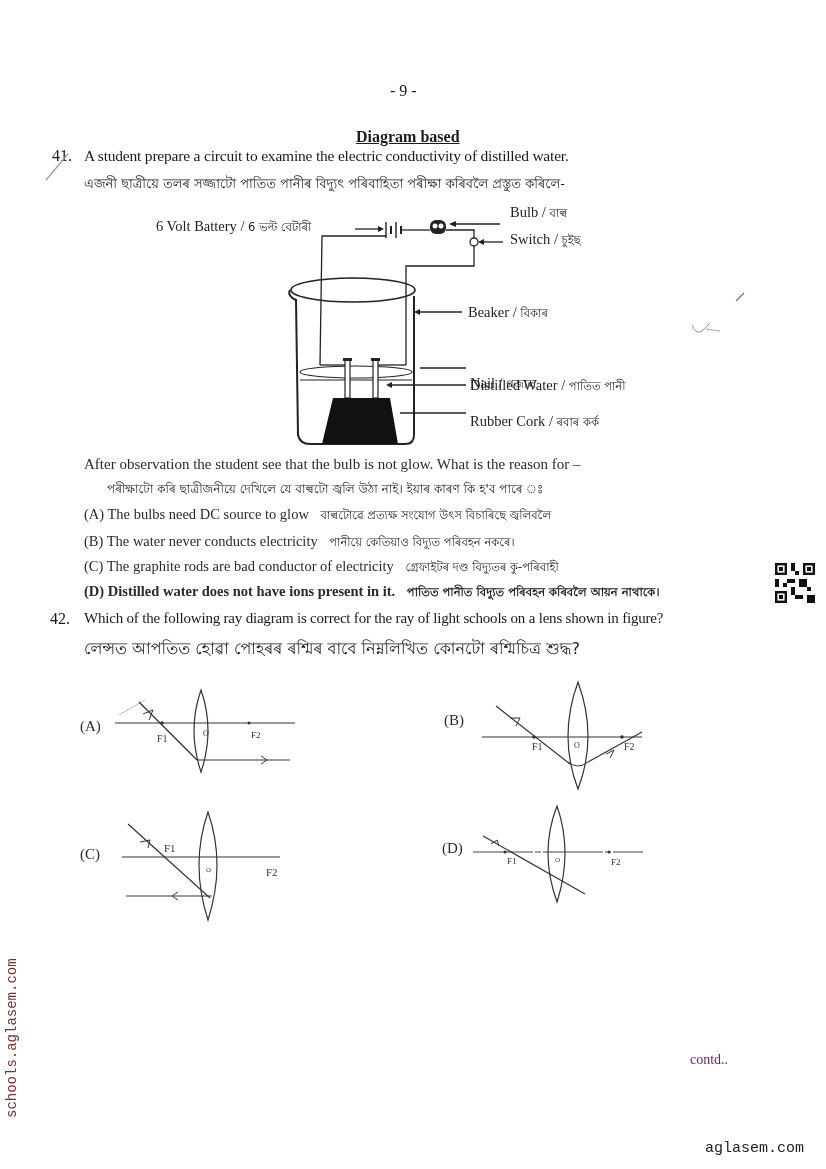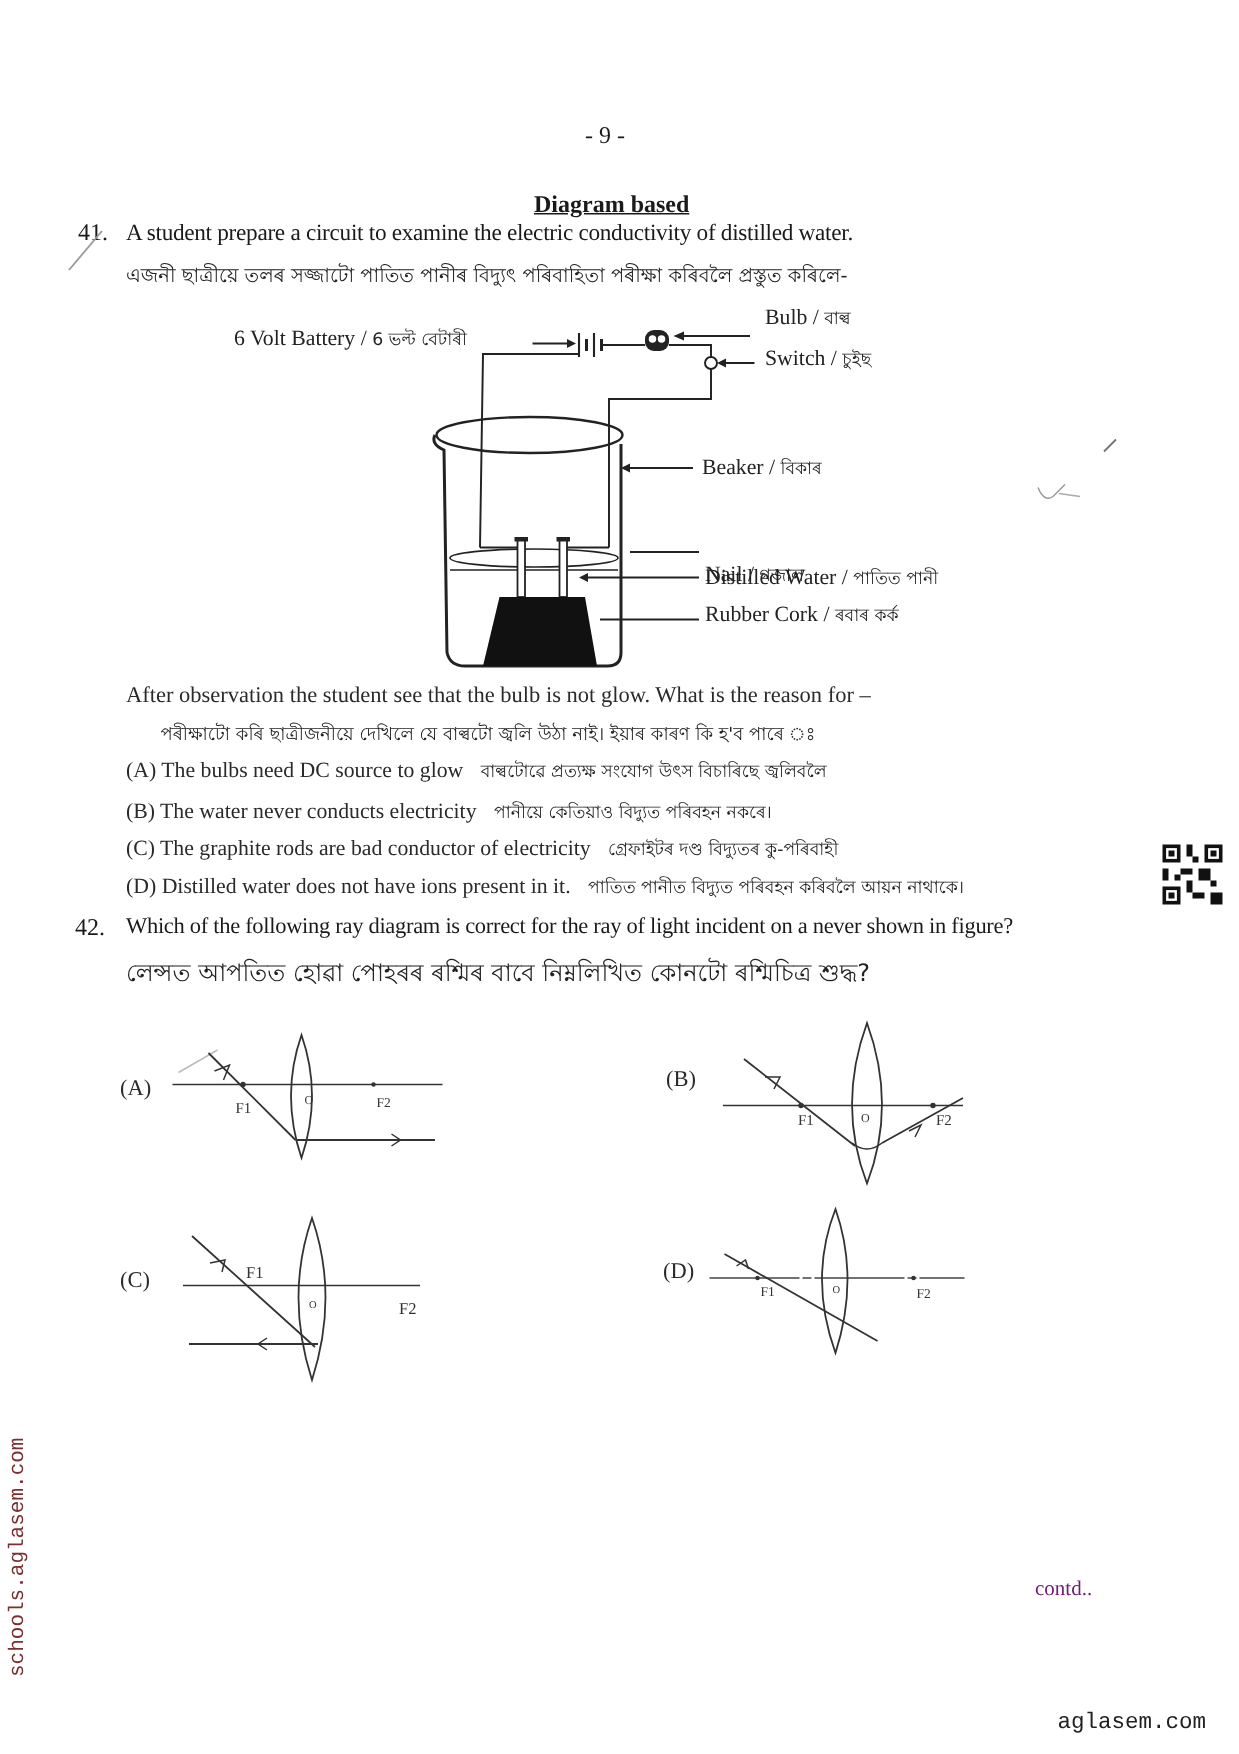--- a/index.html
+++ b/index.html
@@ -115,21 +115,21 @@
   <span class="bn">বিকাৰ</span>
 </div>
 <div class="abs lbl" style="left:470px; top:359px;margin-top:16px;">
   <span>Nail /</span>
   <span class="bn">গজাল</span>
 </div>
 <div class="abs lbl" style="left:470px; top:377px;">
   <span>Distilled Water /</span>
   <span class="bn">পাতিত পানী</span>
 </div>
-<div class="abs lbl" style="left:470px; top:402px;">
+<div class="abs lbl" style="left:470px; top:413px;">
   <span>Rubber Cork /</span>
   <span class="bn">ৰবাৰ কৰ্ক</span>
 </div>
 
 <svg width="80" height="60" style="left:680px; top:285px;">
   <path d="M12 40 Q16 50 22 46 L30 38" stroke="#999" stroke-width="1" fill="none"></path>
   <path d="M26 44 L40 46" stroke="#aaa" stroke-width="1" fill="none"></path>
   <path d="M56 16 L64 8" stroke="#777" stroke-width="1.3" fill="none"></path>
 </svg>
 
@@ -144,21 +144,21 @@
 <div class="abs opt" style="left:84px; top:533px;">
   <span>(B)</span>
   <span>The water never conducts electricity</span>
   <span class="bn">পানীয়ে কেতিয়াও বিদ্যুত পৰিবহন নকৰে।</span>
 </div>
 <div class="abs opt" style="left:84px; top:558px;">
   <span>(C)</span>
   <span>The graphite rods are bad conductor of electricity</span>
   <span class="bn">গ্ৰেফাইটৰ দণ্ড বিদ্যুতৰ কু-পৰিবাহী</span>
 </div>
-<div class="abs opt" style="left:84px; top:583px;">
+<div class="abs opt" style="left:84px; top:583px;font-weight:bold;">
   <span>(D)</span>
   <span>Distilled water does not have ions present in it.</span>
   <span class="bn">পাতিত পানীত বিদ্যুত পৰিবহন কৰিবলৈ আয়ন নাথাকে।</span>
 </div>
 
 <svg class="qr" viewBox="0 0 10 10" width="40" height="40" style="left:775px; top:563px;">
   <rect x="0" y="0" width="3" height="3" fill="#111"></rect>
     <rect x="0.6" y="0.6" width="1.8" height="1.8" fill="#fff"></rect>
     <rect x="1" y="1" width="1" height="1" fill="#111"></rect>
   <rect x="7" y="0" width="3" height="3" fill="#111"></rect>
@@ -173,21 +173,21 @@
     <rect x="6" y="4" width="2" height="2" fill="#111"></rect>
   <rect x="4" y="6" width="1" height="2" fill="#111"></rect>
     <rect x="8" y="6" width="1" height="1" fill="#111"></rect>
   <rect x="5" y="8" width="2" height="1" fill="#111"></rect>
     <rect x="8" y="8" width="2" height="2" fill="#111"></rect>
   <rect x="0" y="4" width="1" height="2" fill="#111"></rect>
     <rect x="2" y="5" width="1" height="1" fill="#111"></rect>
 </svg>
 
 <div class="abs qnum" style="left:50px; top:610px;">42.</div>
-<div class="abs qtext" style="left:84px; top:610px; font-size:15px;">Which of the following ray diagram is correct for the ray of light incident on a never shown in figure?</div>
+<div class="abs qtext" style="left:84px; top:610px; font-size:15px;">Which of the following ray diagram is correct for the ray of light schools on a lens shown in figure?</div>
 <div class="abs bn" style="left:84px; top:636px; font-size:16px;">লেন্সত আপতিত হোৱা পোহৰৰ ৰশ্মিৰ বাবে নিম্নলিখিত কোনটো ৰশ্মিচিত্ৰ শুদ্ধ?</div>
 
 <div class="abs opt" style="left:80px; top:718px; font-size:15px;">(A)</div>
 <svg width="200" height="100" style="left:115px; top:680px;">
   <line x1="0" y1="43" x2="180" y2="43" stroke="#333" stroke-width="1"></line>
   <path d="M86 10 Q72 50 86 92 Q100 50 86 10 Z" fill="none" stroke="#333" stroke-width="1.2"></path>
   <line x1="4" y1="35" x2="30" y2="20" stroke="#bbb" stroke-width="1"></line>
   <line x1="24" y1="22" x2="82" y2="80" stroke="#333" stroke-width="1.2"></line>
   <path d="M28 34 L38 30 L34 40" fill="none" stroke="#333" stroke-width="1"></path>
   <line x1="82" y1="80" x2="175" y2="80" stroke="#333" stroke-width="1.2"></line>

